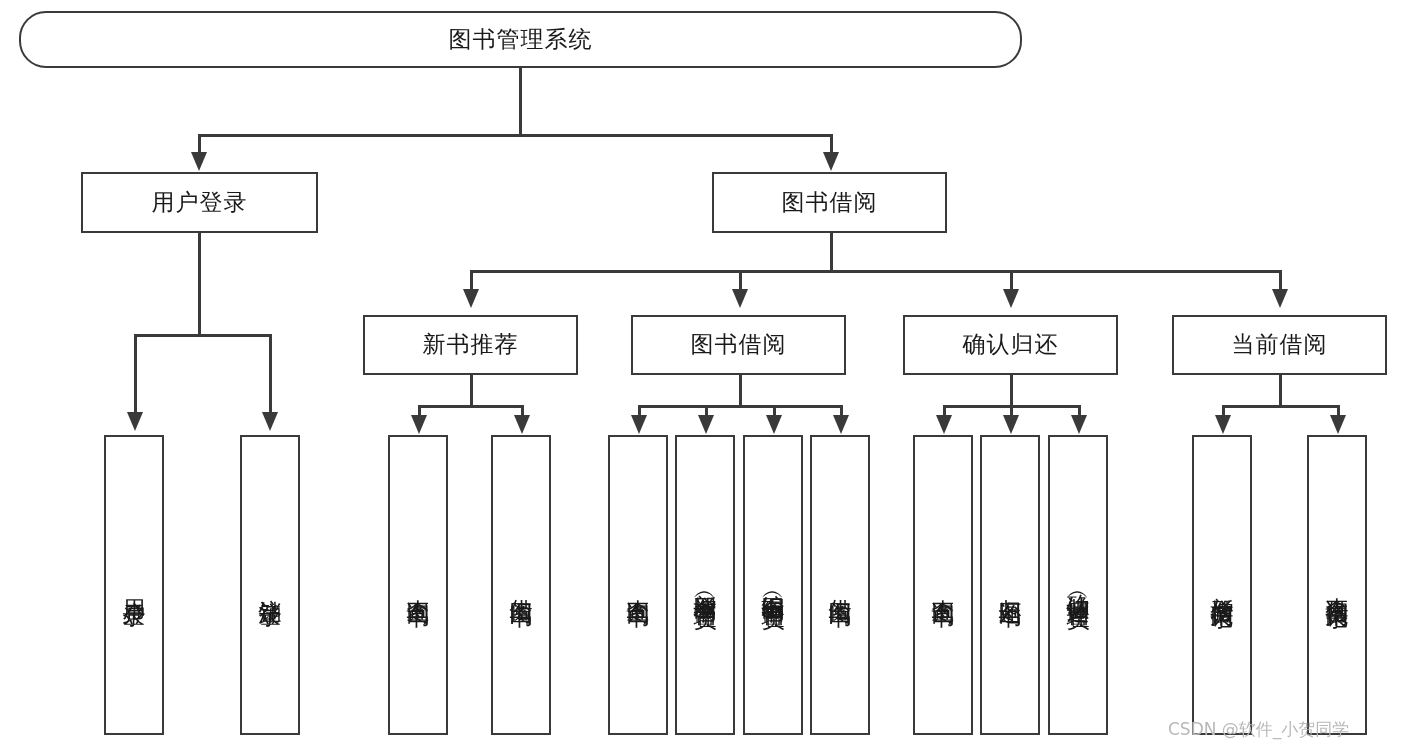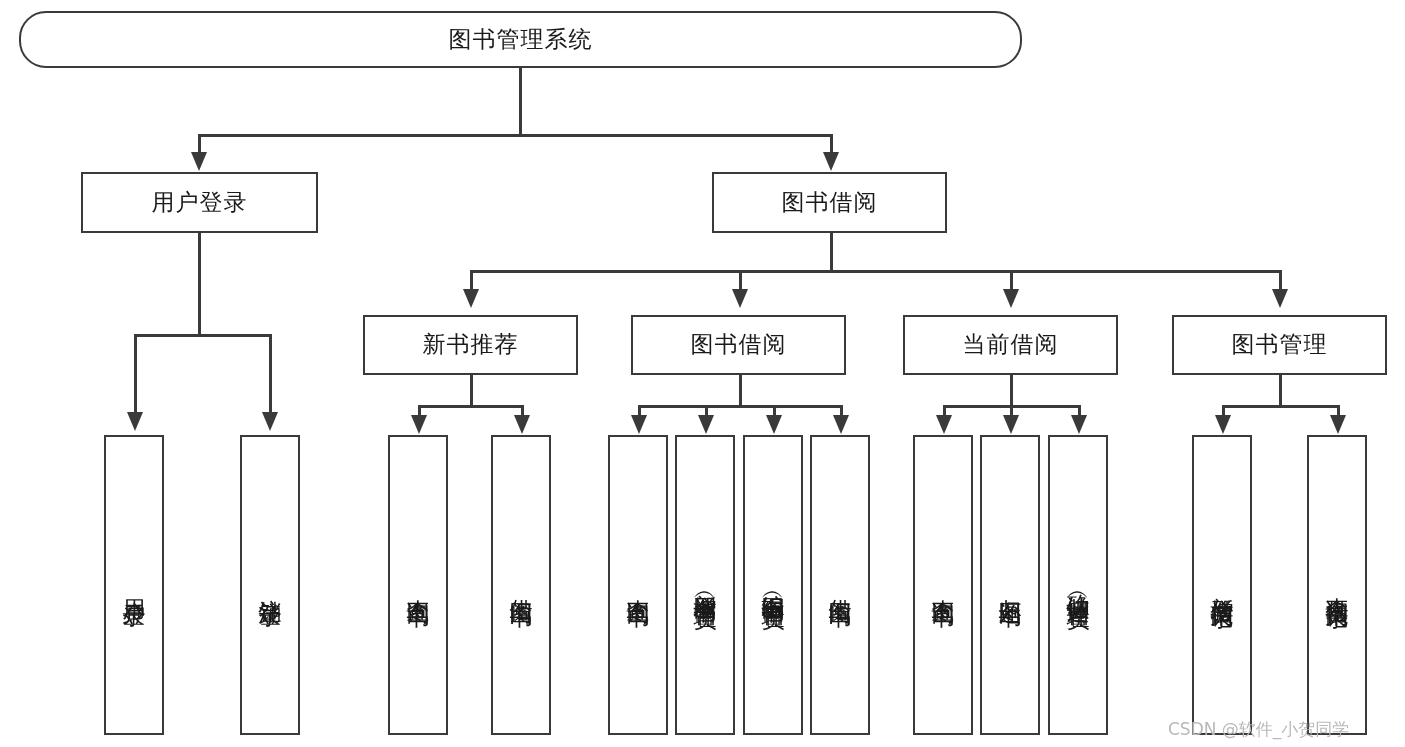--- a/index.html
+++ b/index.html
@@ -123,24 +123,24 @@
   <div class="vline" style="left:1279px; top:270px; height:22px;"></div>
   <div class="arrow" style="left:1272px; top:289px;"></div>
 
   <div class="node horiz" style="left:363px; top:315px; width:215px; height:60px;justify-content:center;">
     <span>新书推荐</span>
   </div>
   <div class="node horiz" style="left:631px; top:315px; width:215px; height:60px;">
     <span>图书借阅</span>
   </div>
   <div class="node horiz" style="left:903px; top:315px; width:215px; height:60px;">
+    <span>确认归还</span>
+  </div>
+  <div class="node horiz" style="left:1172px; top:315px; width:215px; height:60px;">
     <span>当前借阅</span>
-  </div>
-  <div class="node horiz" style="left:1172px; top:315px; width:215px; height:60px;">
-    <span>图书管理</span>
   </div>
 
   <div class="vline" style="left:470px; top:375px; height:32px;"></div>
   <div class="hline" style="left:418px; top:405px; width:105px;"></div>
   <div class="vline" style="left:418px; top:405px; height:13px;"></div>
   <div class="arrow" style="left:411px; top:415px;"></div>
   <div class="vline" style="left:521px; top:405px; height:13px;"></div>
   <div class="arrow" style="left:514px; top:415px;"></div>
 
   <div class="vline" style="left:739px; top:375px; height:32px;"></div>

